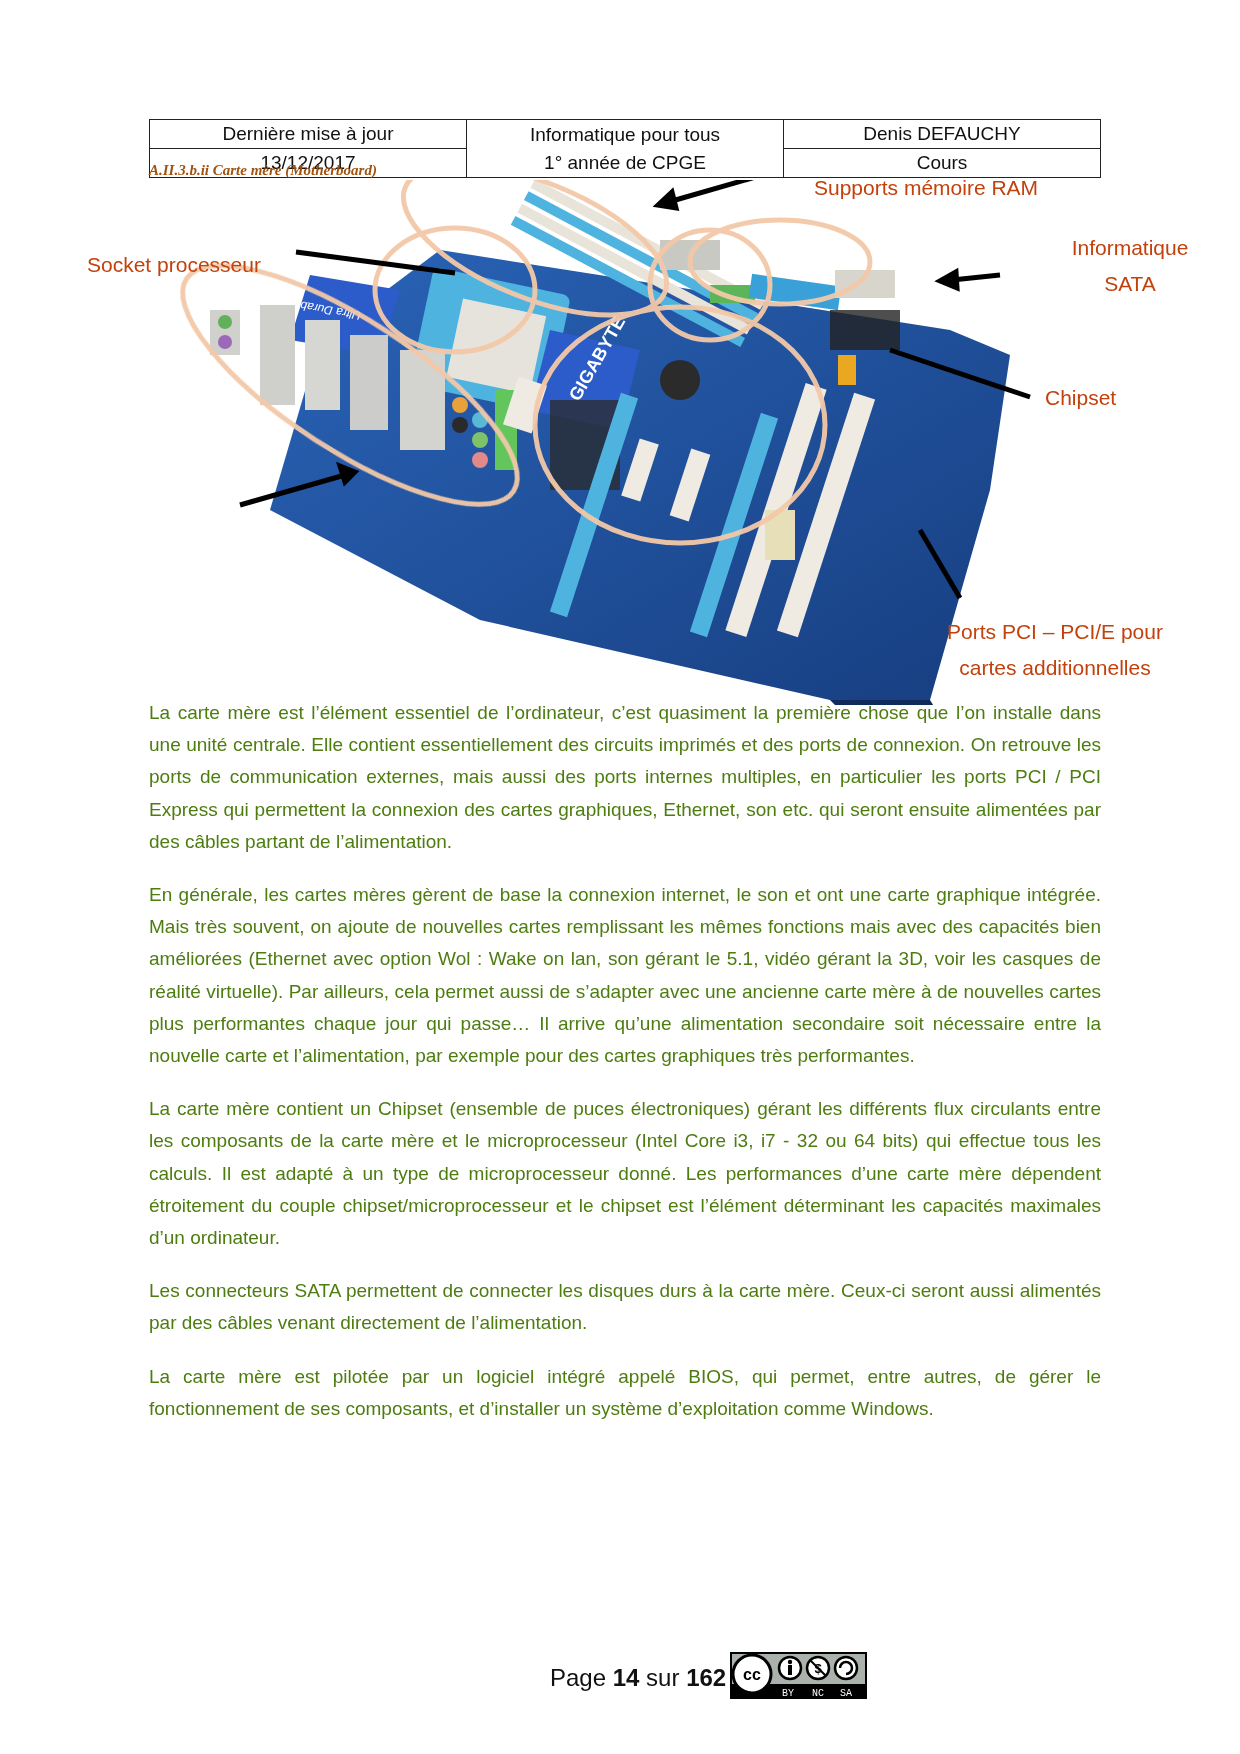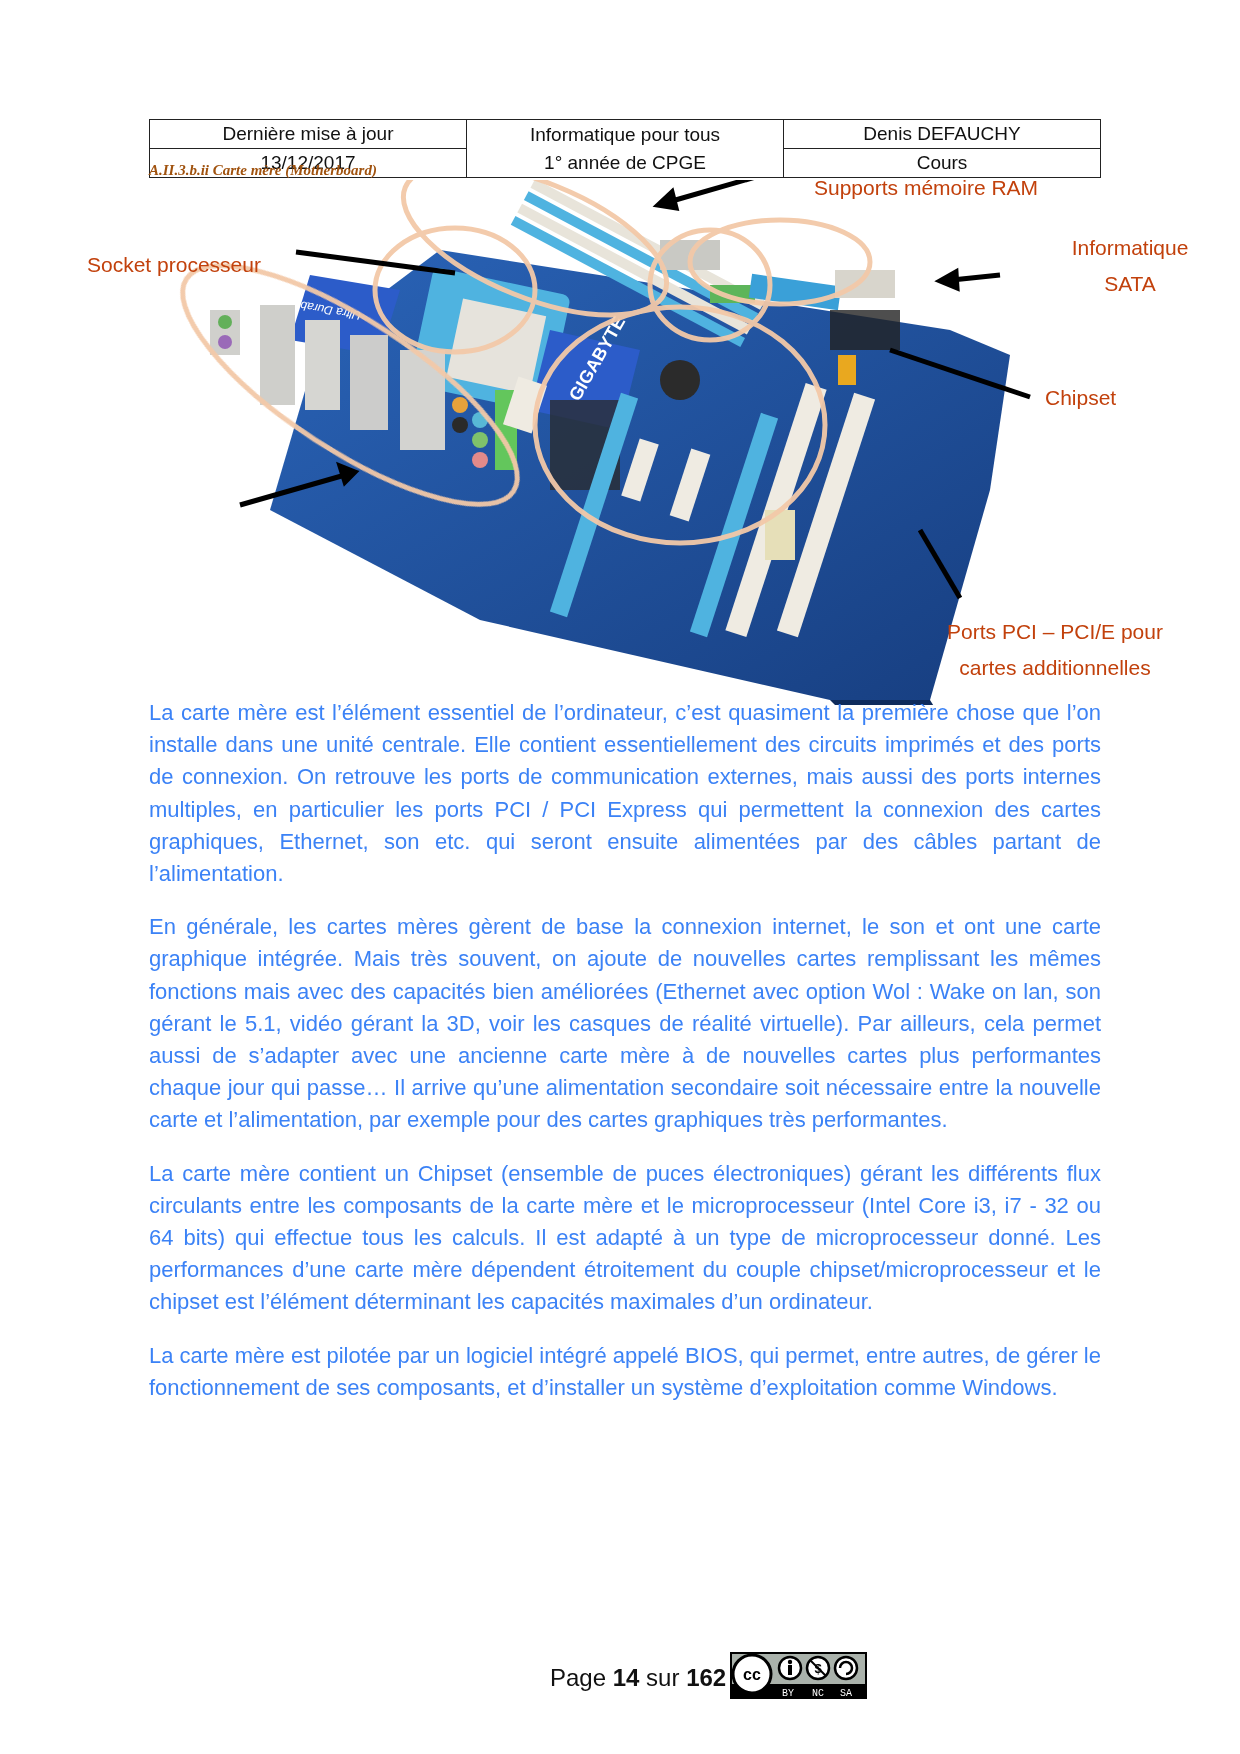--- a/index.html
+++ b/index.html
@@ -6,22 +6,22 @@
   body { width: 1240px; height: 1754px; position: relative; overflow: hidden;
          font-family: "Liberation Sans", "DejaVu Sans", sans-serif; color: #111; }
   .hdr-table { position: absolute; left: 149px; top: 75px; width: 952px; height: 59px;
                border-collapse: collapse; font-size: 19px; margin-top: 44px; }
   .hdr-table td { border: 1.5px solid #222; text-align: center; padding: 0; height: 28px; width: 33.33%; }
   .hdr-table td.mid { vertical-align: middle; line-height: 28px; }
   .section-title { position: absolute; left: 149px; top: 162px; font-family: Liberation Serif, serif;
                    font-style: italic; font-weight: bold; font-size: 15px; color: #a0520e; }
   .figure { position: absolute; left: 60px; top: 180px; width: 1150px; height: 525px; }
   .fig-label { position: absolute; font-size: 21px; color: #c2410c; text-align: center; line-height: 36px; }
-  .body-text { position: absolute; left: 149px; width: 952px; font-size: 22px; line-height: 32.2px;
-               text-align: justify; color: #3b82f6; }
+  .body-text { position: absolute; left: 149px; width: 952px; font-size: 19px; line-height: 32.2px;
+               text-align: justify; color: #4d7c0f; }
   .body-text p { margin: 0 0 21px 0; }
   .footer { position: absolute; top: 1664px; left: 550px; font-size: 24px; text-align: right; }
   .footer b { font-weight: bold; }
   .cc-badge { position: absolute; left: 730px; top: 1652px; width: 137px; height: 47px; }
 </style>
 </head>
 <body>
 
 <table class="hdr-table">
   <tbody>
@@ -138,20 +138,21 @@
   <div class="fig-label" style="left:870px;top:434px;width:250px;">
     <div>Ports PCI – PCI/E pour</div>
     <div>cartes additionnelles</div>
   </div>
 </div>
 
 <div class="body-text" style="top:697px;">
   <p>La carte mère est l’élément essentiel de l’ordinateur, c’est quasiment la première chose que l’on installe dans une unité centrale. Elle contient essentiellement des circuits imprimés et des ports de connexion. On retrouve les ports de communication externes, mais aussi des ports internes multiples, en particulier les ports PCI / PCI Express qui permettent la connexion des cartes graphiques, Ethernet, son etc. qui seront ensuite alimentées par des câbles partant de l’alimentation.</p>
   <p>En générale, les cartes mères gèrent de base la connexion internet, le son et ont une carte graphique intégrée. Mais très souvent, on ajoute de nouvelles cartes remplissant les mêmes fonctions mais avec des capacités bien améliorées (Ethernet avec option Wol : Wake on lan, son gérant le 5.1, vidéo gérant la 3D, voir les casques de réalité virtuelle). Par ailleurs, cela permet aussi de s’adapter avec une ancienne carte mère à de nouvelles cartes plus performantes chaque jour qui passe… Il arrive qu’une alimentation secondaire soit nécessaire entre la nouvelle carte et l’alimentation, par exemple pour des cartes graphiques très performantes.</p>
   <p>La carte mère contient un Chipset (ensemble de puces électroniques) gérant les différents flux circulants entre les composants de la carte mère et le microprocesseur (Intel Core i3, i7 - 32 ou 64 bits) qui effectue tous les calculs. Il est adapté à un type de microprocesseur donné. Les performances d’une carte mère dépendent étroitement du couple chipset/microprocesseur et le chipset est l’élément déterminant les capacités maximales d’un ordinateur.</p>
+  <p>Les connecteurs SATA permettent de connecter les disques durs à la carte mère. Ceux-ci seront aussi alimentés par des câbles venant directement de l’alimentation.</p>
   <p>La carte mère est pilotée par un logiciel intégré appelé BIOS, qui permet, entre autres, de gérer le fonctionnement de ses composants, et d’installer un système d’exploitation comme Windows.</p>
 </div>
 
 <div class="footer">
   <span>Page</span>
   <b>14</b>
   <span>sur</span>
   <b>162</b>
 </div>
 

